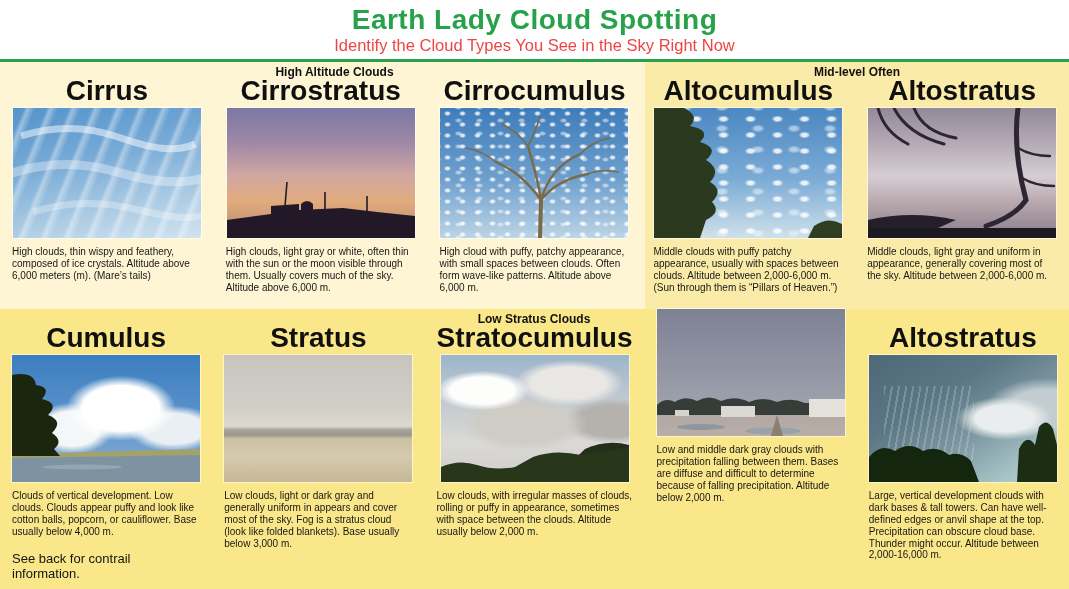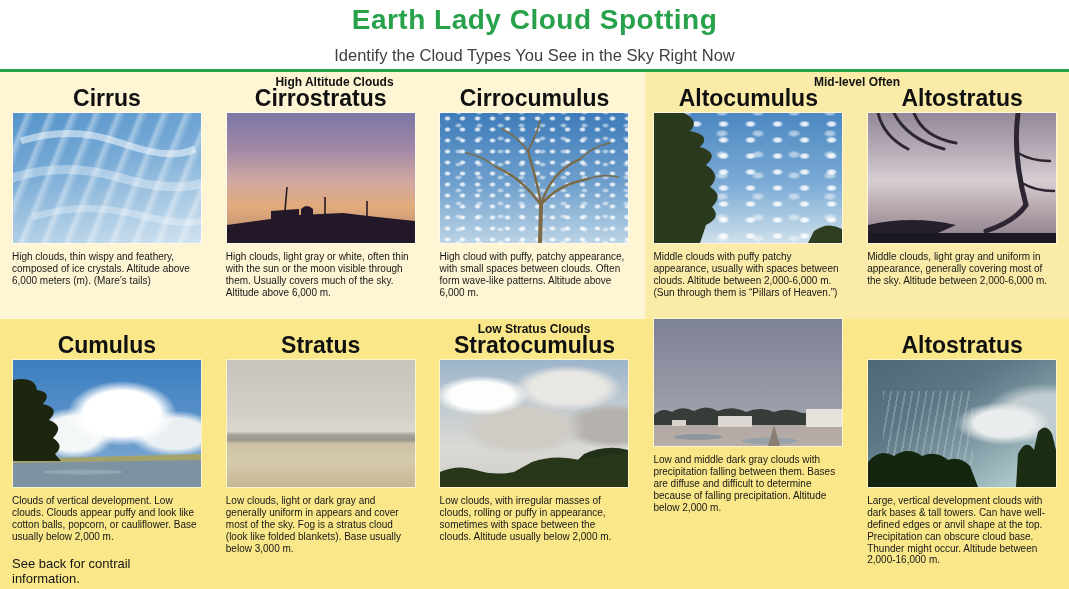--- a/index.html
+++ b/index.html
@@ -2,35 +2,35 @@
 <html><head>
 <meta charset="utf-8">
 <style>
   html,body{margin:0;padding:0;}
   body{font-family:"Liberation Sans", sans-serif; background:#ffffff;}
   .poster{position:relative;width:1069px;height:589px;background:#ffffff;overflow:hidden;}
 
   
   .header{text-align:center;padding-top:5px;}
   .title{font-size:28px;font-weight:bold;color:#27a24b;letter-spacing:.5px;line-height:1.05;}
-  .subtitle{font-size:16.5px;color:#404040;font-weight:500;margin-top:12px;}
+  .subtitle{font-size:16.5px;color:#ef4444;font-weight:500;margin-top:2px;}
   .rule{height:3px;background:#27a24b;margin-top:4px;}
 
   
   .row{position:relative;display:flex;}
   .row1{height:247px;background:linear-gradient(to right,#fdf5d4 0,#fdf5d4 645px,#faeca8 645px,#faeca8 100%);}
   .row2{height:282px;background:#f9e78a;}
   .sec-label{position:absolute;top:3px;font-size:12px;font-weight:bold;color:#111;text-align:center;}
   .sec-high{left:12px;width:645px;}
   .sec-mid{left:645px;width:424px;}
   .sec-low{left:427px;width:214px;}
 
   
   .cell{flex:1 1 0;box-sizing:border-box;padding:0 12px;}
-  .cloud-name{margin:15px 0 3px;font-size:23px;font-weight:bold;color:#101010;text-align:center;line-height:1.0;}
+  .cloud-name{margin:15px 0 3px;font-size:28px;font-weight:bold;color:#101010;text-align:center;line-height:1.0;}
   .desc{margin-top:8px;font-size:10px;line-height:1.18;color:#171717;}
   .note{margin-top:13px;font-size:13px;font-weight:500;color:#141414;}
 
   
   .photo{position:relative;width:188px;height:130px;margin:0 auto;overflow:hidden;box-shadow:0 0 0 1px rgba(255,255,255,.55);}
   .row2 .photo{height:127px;}
   .photo svg{position:absolute;inset:0;width:100%;height:100%;display:block;}
 
   .p-cirrus{background:
     repeating-linear-gradient(112deg, rgba(255,255,255,0) 0 10px, rgba(255,255,255,.38) 14px, rgba(255,255,255,0) 21px),
@@ -170,21 +170,21 @@
     <div class="cell">
       <div class="cloud-name">Cumulus</div>
       <div class="photo p-cumulus">
         <svg viewBox="0 0 188 127" preserveAspectRatio="none">
           <rect x="0" y="99" width="188" height="28" fill="#7e93a2"></rect>
           <path d="M0 99 L188 94 L188 100 L0 103 Z" fill="#a3a26b"></path>
           <path d="M0 20 Q 22 16 24 30 Q 40 32 30 44 Q 48 48 36 60 Q 52 66 40 78 Q 52 86 42 94 L 48 101 L 0 101 Z" fill="#1c260f"></path>
           <ellipse cx="70" cy="112" rx="40" ry="2.5" fill="#93a6b2"></ellipse>
         </svg>
       </div>
-      <div class="desc">Clouds of vertical development. Low clouds. Clouds appear puffy and look like cotton balls, popcorn, or cauliflower. Base usually below 2,000 m.</div>
+      <div class="desc">Clouds of vertical development. Low clouds. Clouds appear puffy and look like cotton balls, popcorn, or cauliflower. Base usually below 4,000 m.</div>
       <div class="note">See back for contrail information.</div>
     </div>
 
     <div class="cell">
       <div class="cloud-name">Stratus</div>
       <div class="photo p-stratus"></div>
       <div class="desc">Low clouds, light or dark gray and generally uniform in appears and cover most of the sky. Fog is a stratus cloud (look like folded blankets). Base usually below 3,000 m.</div>
     </div>
 
     <div class="cell">

